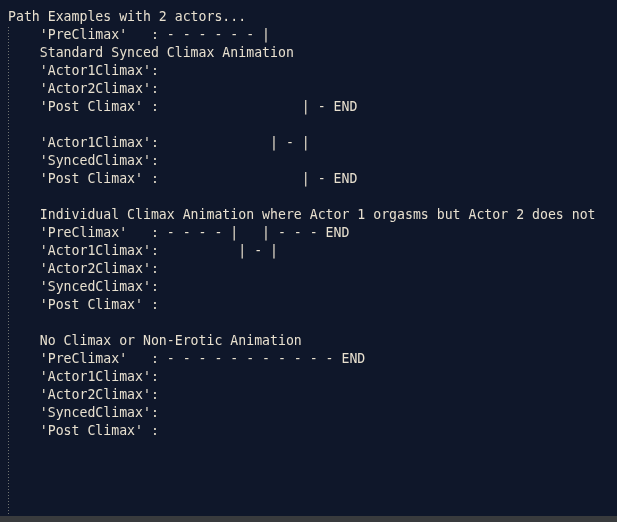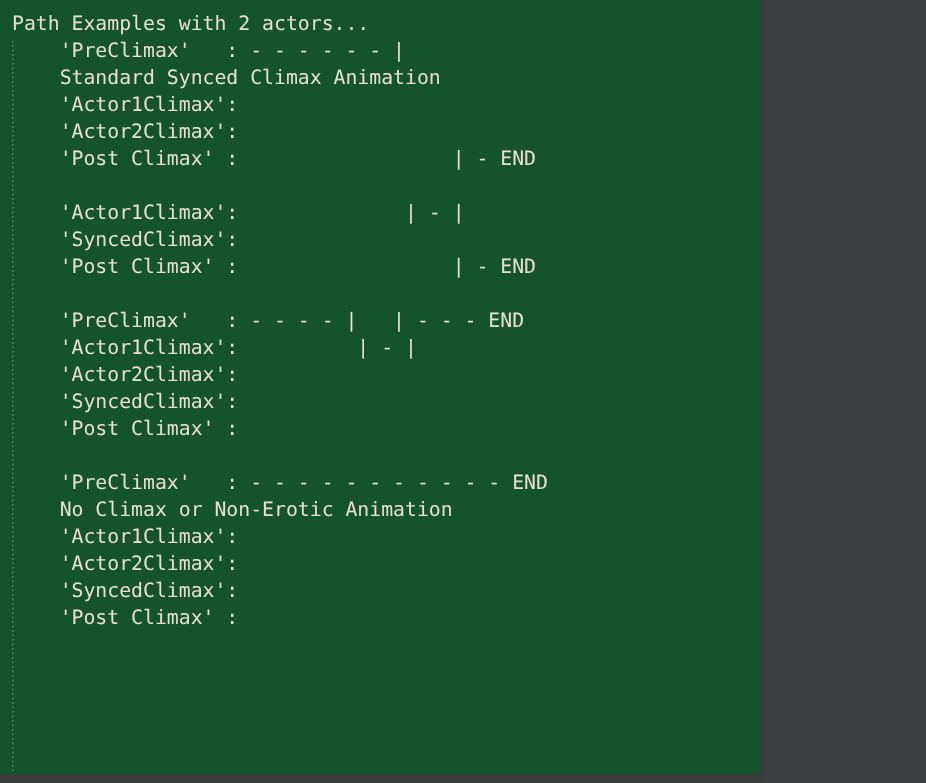--- a/index.html
+++ b/index.html
@@ -9,23 +9,23 @@
   }
   body {
     width: 617px;
     height: 522px;
     overflow: hidden;
     font-family: "DejaVu Sans Mono", "Liberation Mono", monospace;
   }
 
   #console {
     position: relative;
-    width: 507px;
+    width: 617px;
     height: 522px;
-    background: #14532d;
+    background: #0f172a;
     box-sizing: border-box;
     padding: 0;
   }
 
   
   .indent-guide {
     position: absolute;
     left: 8px;
     top: 27px;
     bottom: 8px;
@@ -86,28 +86,29 @@
     <span class="line">    'PreClimax'   : - - - - - - |</span>
     <span class="line">    Standard Synced Climax Animation</span>
     <span class="line">    'Actor1Climax':</span>
     <span class="line">    'Actor2Climax':</span>
     <span class="line">    'Post Climax' :                  | - END</span>
     <span class="line blank"></span>
     <span class="line">    'Actor1Climax':              | - |</span>
     <span class="line">    'SyncedClimax':</span>
     <span class="line">    'Post Climax' :                  | - END</span>
     <span class="line blank"></span>
+    <span class="line">    Individual Climax Animation where Actor 1 orgasms but Actor 2 does not</span>
     <span class="line">    'PreClimax'   : - - - - |   | - - - END</span>
     <span class="line">    'Actor1Climax':          | - |</span>
     <span class="line">    'Actor2Climax':</span>
     <span class="line">    'SyncedClimax':</span>
     <span class="line">    'Post Climax' :</span>
     <span class="line blank"></span>
+    <span class="line">    No Climax or Non-Erotic Animation</span>
     <span class="line">    'PreClimax'   : - - - - - - - - - - - END</span>
-    <span class="line">    No Climax or Non-Erotic Animation</span>
     <span class="line">    'Actor1Climax':</span>
     <span class="line">    'Actor2Climax':</span>
     <span class="line">    'SyncedClimax':</span>
     <span class="line">    'Post Climax' :</span>
   </div>
 
   <div class="bottom-strip"></div>
 </div>
 
 </body></html>

